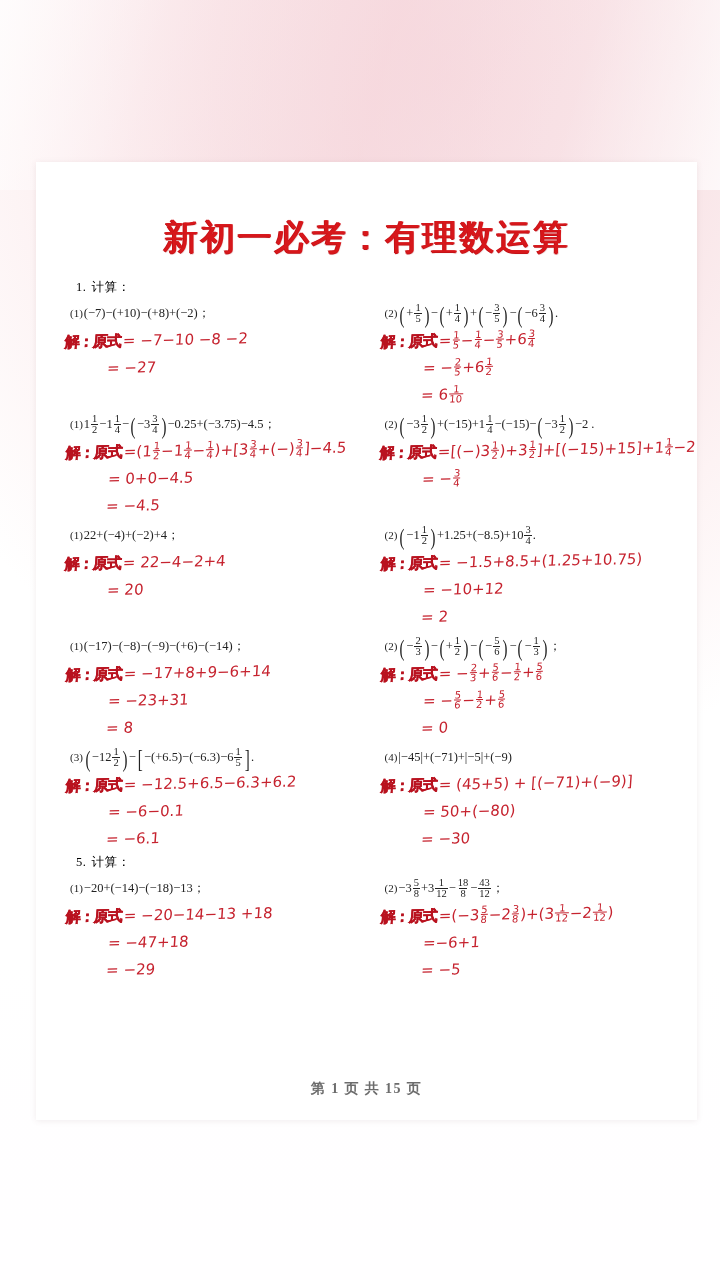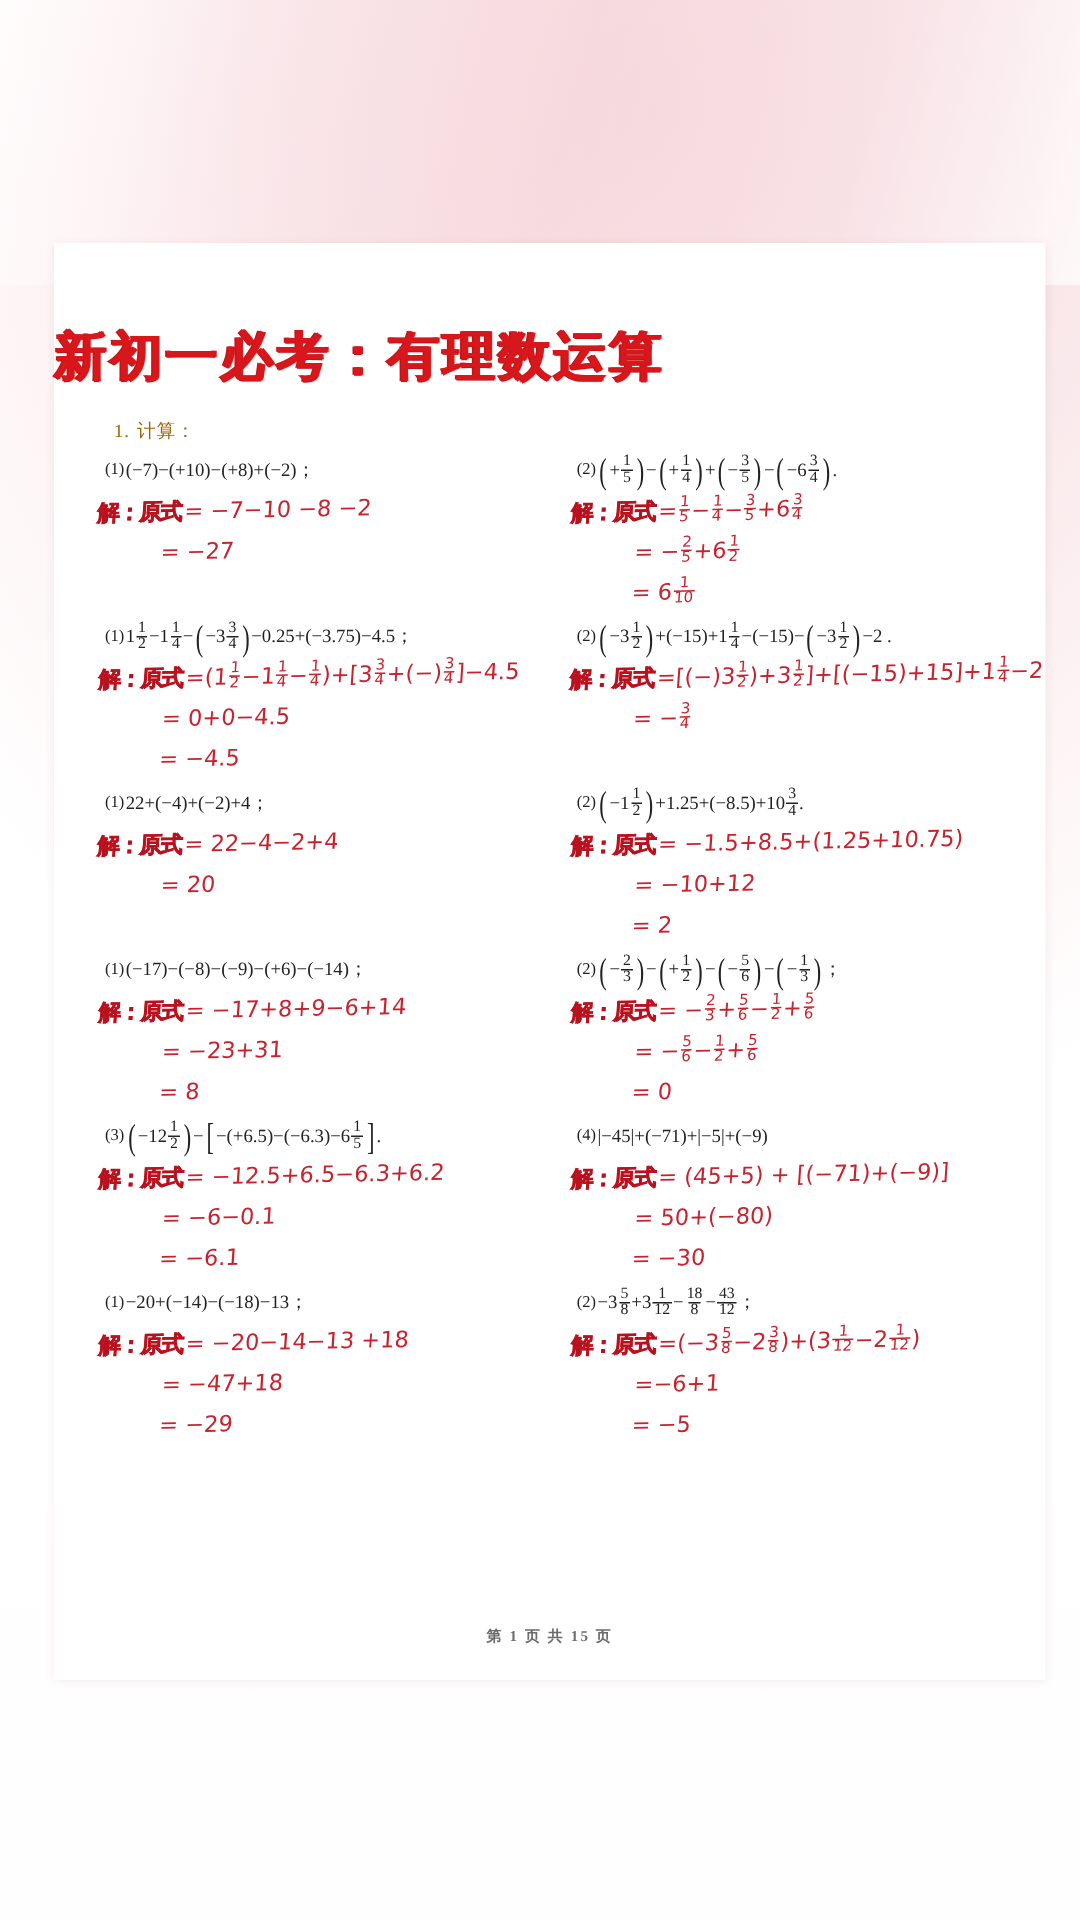--- a/index.html
+++ b/index.html
@@ -46,23 +46,23 @@
     position: absolute;
     left: 36px;
     top: 162px;
     width: 661px;
     height: 958px;
     background: #ffffff;
     box-shadow: 0 1px 6px rgba(120, 80, 90, .10);
   }
 
   #page-title {
-    text-align: left;
+    text-align: center;
     font-family: "Liberation Serif", "DejaVu Serif", serif;
-    font-weight: bold;
+    font-weight: normal;
     font-size: 35px;
     letter-spacing: 2px;
     color: #d7171b;
     margin-top: 52px;
     text-shadow:
        1px 0 0 #d7171b,
       -1px 0 0 #c41318,
        0 1px 0 #c41318,
        1px 1px 1px rgba(140,10,14,.35);
   }
@@ -71,21 +71,21 @@
     position: relative;
     padding: 18px 26px 0 26px;
   }
 
   .section {
     position: relative;
   }
 
   .section-head {
     font-size: 12.5px;
-    color: #a16207;
+    color: #000000;
     letter-spacing: .5px;
     padding-left: 14px;
     margin-bottom: 3px;
   }
   .section-head .idx { margin-right: 5px; }
 
   .cols {
     display: flex;
     width: 100%;
   }
@@ -179,21 +179,21 @@
     top: -1px;
   }
   .hfrac .n { font-size: 10px; line-height: .95; }
   .hfrac .d { font-size: 10px; line-height: .95; border-top: 1.2px solid #c6232f; padding: 0 .5px; }
 
   #footer {
     position: absolute;
     left: 0; right: 0;
     bottom: 22px;
     text-align: center;
-    font-size: 10px;
+    font-size: 14px;
     color: #6c6c6c;
     letter-spacing: 1.4px;
     font-weight: bold;
   }
 </style>
 </head>
 <body>
 
 <div id="backdrop">
   <div id="backdrop-sheen"></div>
@@ -445,20 +445,23 @@
           <div class="soln">
             <div class="soln-line l1"><span class="jie">解：原式</span>= (45+5) + [(−71)+(−9)]</div>
             <div class="soln-line l2">= 50+(−80)</div>
             <div class="soln-line l3">= −30</div>
           </div>
         </div>
       </div>
     </div>
 
     <div class="section">
+      <div class="section-head">
+        <span class="idx">5.</span><span>计算：</span>
+      </div>
       <div class="cols">
         <div class="col left">
           <div class="problem">
             <span class="num">(1)</span>−20+(−14)−(−18)−13；
           </div>
           <div class="soln">
             <div class="soln-line l1"><span class="jie">解：原式</span>= −20−14−13 +18</div>
             <div class="soln-line l2">= −47+18</div>
             <div class="soln-line l3">= −29</div>
           </div>

